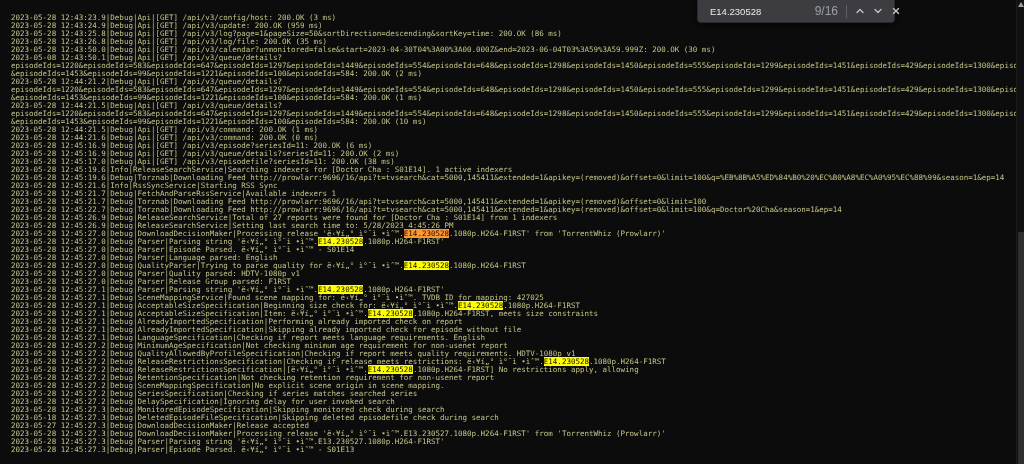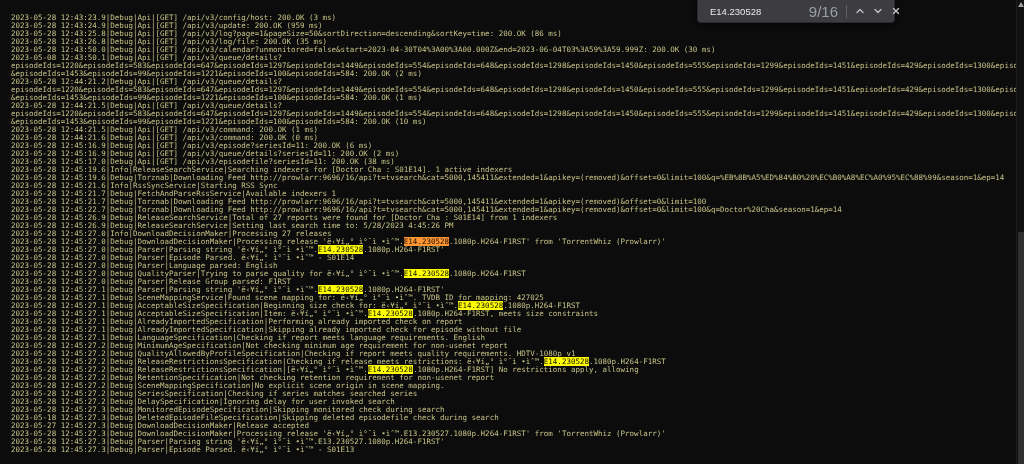--- a/index.html
+++ b/index.html
@@ -13,21 +13,21 @@
   .hl{background:#ffff00;color:#111100;}
   .hl-active{background:#ff9632;color:#201000;}
   
   .findbar{position:absolute;left:697px;top:0;width:198px;height:23px;
            background:#3c3c41;border:1px solid #2a2a2e;border-top:none;
            border-radius:0 0 4px 4px;box-shadow:0 2px 5px rgba(0,0,0,.6);
            display:flex;align-items:center;box-sizing:border-box;
            font-family:"Liberation Sans",sans-serif;z-index:5;}
   .find-query{flex:0 0 auto;width:98px;padding-left:12px;font-size:9.5px;
               color:#e8eaed;overflow:hidden;white-space:nowrap;}
-  .find-count{flex:0 0 auto;width:30px;text-align:right;font-size:15px;color:#9aa0a6;}
+  .find-count{flex:0 0 auto;width:30px;text-align:right;font-size:12px;color:#9aa0a6;}
   .find-divider{flex:0 0 auto;width:1px;height:13px;background:#5f6368;margin:0 4px 0 8px;}
   .find-btn{flex:0 0 auto;width:16px;height:16px;background:none;border:none;padding:0;
             margin:0 1px;display:flex;align-items:center;justify-content:center;cursor:pointer;}
   .find-btn svg{stroke:#bdc1c6;stroke-width:1.4;fill:none;stroke-linecap:round;stroke-linejoin:round;}
   
   .scrollbar{position:absolute;right:0;top:0;width:8px;height:464px;background:#111111;
              border-left:1px solid #1c1c1c;box-sizing:border-box;z-index:4;}
   .scroll-arrow-up{position:absolute;top:2px;left:1px;width:0;height:0;
              border-left:3px solid transparent;border-right:3px solid transparent;
              border-bottom:5px solid #9e9e9e;}
@@ -57,26 +57,26 @@
     <div class="log-line"><span>2023-05-28 12:45:16.9|Debug|Api|[GET] /api/v3/queue/details?seriesId=11: 200.OK (2 ms)</span></div>
     <div class="log-line"><span>2023-05-28 12:45:17.0|Debug|Api|[GET] /api/v3/episodefile?seriesId=11: 200.OK (38 ms)</span></div>
     <div class="log-line"><span>2023-05-28 12:45:19.6|Info|ReleaseSearchService|Searching indexers for [Doctor Cha : S01E14]. 1 active indexers</span></div>
     <div class="log-line"><span>2023-05-28 12:45:19.6|Debug|Torznab|Downloading Feed http://prowlarr:9696/16/api?t=tvsearch&amp;cat=5000,145411&amp;extended=1&amp;apikey=(removed)&amp;offset=0&amp;limit=100&amp;q=%EB%8B%A5%ED%84%B0%20%EC%B0%A8%EC%A0%95%EC%88%99&amp;season=1&amp;ep=14</span></div>
     <div class="log-line"><span>2023-05-28 12:45:21.6|Info|RssSyncService|Starting RSS Sync</span></div>
     <div class="log-line"><span>2023-05-28 12:45:21.7|Debug|FetchAndParseRssService|Available indexers 1</span></div>
     <div class="log-line"><span>2023-05-28 12:45:21.7|Debug|Torznab|Downloading Feed http://prowlarr:9696/16/api?t=tvsearch&amp;cat=5000,145411&amp;extended=1&amp;apikey=(removed)&amp;offset=0&amp;limit=100</span></div>
     <div class="log-line"><span>2023-05-28 12:45:22.7|Debug|Torznab|Downloading Feed http://prowlarr:9696/16/api?t=tvsearch&amp;cat=5000,145411&amp;extended=1&amp;apikey=(removed)&amp;offset=0&amp;limit=100&amp;q=Doctor%20Cha&amp;season=1&amp;ep=14</span></div>
     <div class="log-line"><span>2023-05-28 12:45:26.9|Debug|ReleaseSearchService|Total of 27 reports were found for [Doctor Cha : S01E14] from 1 indexers</span></div>
     <div class="log-line"><span>2023-05-28 12:45:26.9|Debug|ReleaseSearchService|Setting last search time to: 5/28/2023 4:45:26 PM</span></div>
-    <div class="log-line"><span>2023-05-28 12:45:27.0|Info|DownloadDecisionMaker|Processing 27 releases</span></div>
     <div class="log-line"><span>2023-05-28 12:45:27.0|Debug|DownloadDecisionMaker|Processing release 'ë‹¥í„° ì°¨ì •ìˆ™.</span><span class="hl-active">E14.230528</span><span>.1080p.H264-F1RST' from 'TorrentWhiz (Prowlarr)'</span></div>
     <div class="log-line"><span>2023-05-28 12:45:27.0|Debug|Parser|Parsing string 'ë‹¥í„° ì°¨ì •ìˆ™.</span><span class="hl">E14.230528</span><span>.1080p.H264-F1RST'</span></div>
     <div class="log-line"><span>2023-05-28 12:45:27.0|Debug|Parser|Episode Parsed. ë‹¥í„° ì°¨ì •ìˆ™ - S01E14</span></div>
     <div class="log-line"><span>2023-05-28 12:45:27.0|Debug|Parser|Language parsed: English</span></div>
     <div class="log-line"><span>2023-05-28 12:45:27.0|Debug|QualityParser|Trying to parse quality for ë‹¥í„° ì°¨ì •ìˆ™.</span><span class="hl">E14.230528</span><span>.1080p.H264-F1RST</span></div>
+    <div class="log-line"><span>2023-05-28 12:45:27.0|Debug|Parser|Quality parsed: HDTV-1080p v1</span></div>
     <div class="log-line"><span>2023-05-28 12:45:27.0|Debug|Parser|Release Group parsed: F1RST</span></div>
     <div class="log-line"><span>2023-05-28 12:45:27.1|Debug|Parser|Parsing string 'ë‹¥í„° ì°¨ì •ìˆ™.</span><span class="hl">E14.230528</span><span>.1080p.H264-F1RST'</span></div>
     <div class="log-line"><span>2023-05-28 12:45:27.1|Debug|SceneMappingService|Found scene mapping for: ë‹¥í„° ì°¨ì •ìˆ™. TVDB ID for mapping: 427025</span></div>
     <div class="log-line"><span>2023-05-28 12:45:27.1|Debug|AcceptableSizeSpecification|Beginning size check for: ë‹¥í„° ì°¨ì •ìˆ™.</span><span class="hl">E14.230528</span><span>.1080p.H264-F1RST</span></div>
     <div class="log-line"><span>2023-05-28 12:45:27.1|Debug|AcceptableSizeSpecification|Item: ë‹¥í„° ì°¨ì •ìˆ™.</span><span class="hl">E14.230528</span><span>.1080p.H264-F1RST, meets size constraints</span></div>
     <div class="log-line"><span>2023-05-28 12:45:27.1|Debug|AlreadyImportedSpecification|Performing already imported check on report</span></div>
     <div class="log-line"><span>2023-05-28 12:45:27.1|Debug|AlreadyImportedSpecification|Skipping already imported check for episode without file</span></div>
     <div class="log-line"><span>2023-05-28 12:45:27.1|Debug|LanguageSpecification|Checking if report meets language requirements. English</span></div>
     <div class="log-line"><span>2023-05-28 12:45:27.2|Debug|MinimumAgeSpecification|Not checking minimum age requirement for non-usenet report</span></div>
     <div class="log-line"><span>2023-05-28 12:45:27.2|Debug|QualityAllowedByProfileSpecification|Checking if report meets quality requirements. HDTV-1080p v1</span></div>

